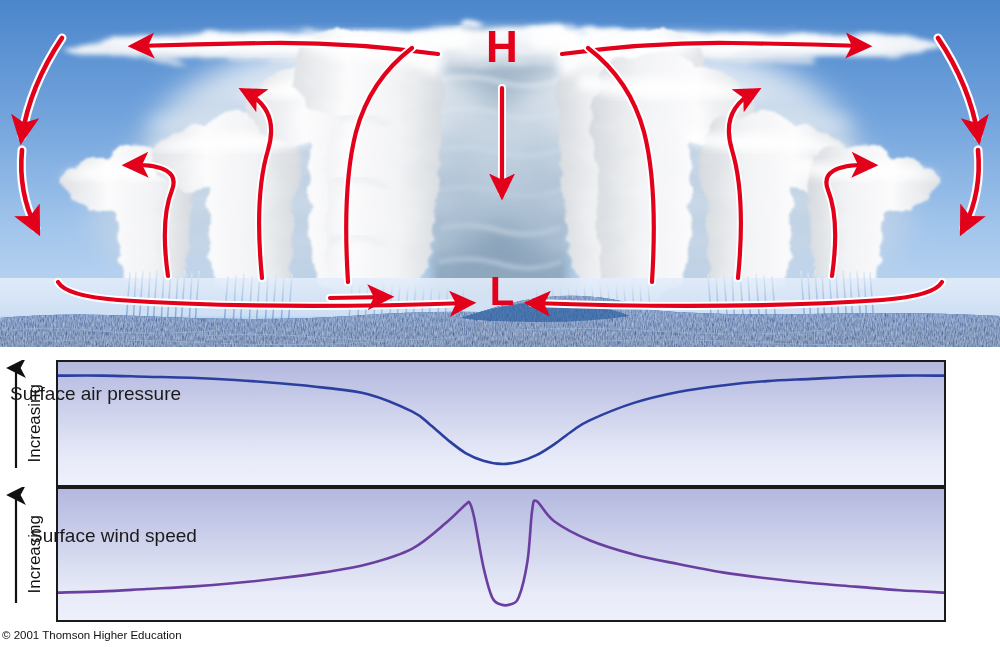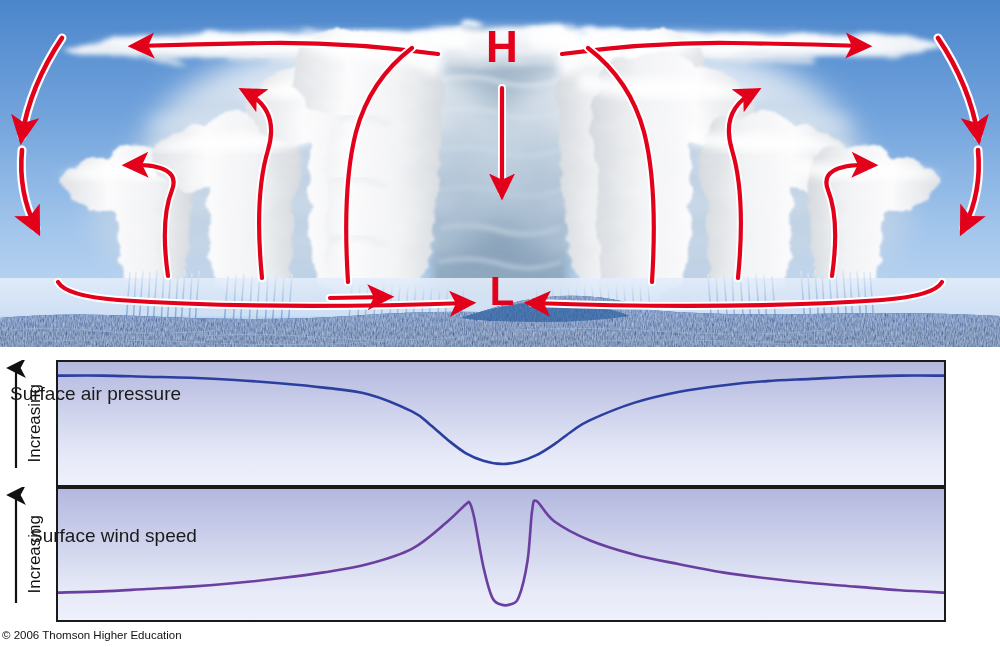--- a/index.html
+++ b/index.html
@@ -496,14 +496,14 @@
   </div>
   <div class="panel-title" id="label-pressure">Surface air pressure</div>
 
   <div class="panel" id="panel-wind">
     <svg id="svg-wind" width="886" height="131" viewBox="0 0 886 131" preserveAspectRatio="none">
       <path id="path-wind" fill="none" stroke="#6b3fa0" stroke-width="2.6" stroke-linecap="round" stroke-linejoin="round" vector-effect="non-scaling-stroke" d="M0.00,103.58 C7.38,103.38 29.53,102.98 44.30,102.39 C59.07,101.80 73.83,100.80 88.60,100.01 C103.37,99.22 118.13,98.62 132.90,97.63 C147.67,96.64 162.43,95.45 177.20,94.06 C191.97,92.67 206.73,91.08 221.50,89.30 C236.27,87.52 251.03,85.73 265.80,83.35 C280.57,80.97 295.33,78.99 310.10,75.02 C324.87,71.05 341.11,66.69 354.40,59.55 C367.69,52.41 380.98,39.52 389.84,32.18 C398.70,24.84 403.87,18.49 407.56,15.52 C411.25,12.54 410.51,11.95 411.99,14.33 C413.47,16.71 414.20,19.29 416.42,29.80 C418.63,40.31 422.33,64.31 425.28,77.40 C428.23,90.49 431.19,101.99 434.14,108.34 C437.09,114.69 440.05,114.29 443.00,115.48 C445.95,116.67 448.91,116.67 451.86,115.48 C454.81,114.29 457.77,115.68 460.72,108.34 C463.67,101.00 467.37,85.73 469.58,71.45 C471.80,57.17 472.53,32.58 474.01,22.66 C475.49,12.74 474.75,10.36 478.44,11.95 C482.13,13.54 487.30,25.63 496.16,32.18 C505.02,38.72 518.31,45.67 531.60,51.22 C544.89,56.77 561.13,61.53 575.90,65.50 C590.67,69.47 605.43,72.05 620.20,75.02 C634.97,78.00 649.73,80.97 664.50,83.35 C679.27,85.73 694.03,87.52 708.80,89.30 C723.57,91.08 738.33,92.67 753.10,94.06 C767.87,95.45 782.63,96.44 797.40,97.63 C812.17,98.82 826.93,100.21 841.70,101.20 C856.47,102.19 878.62,103.18 886.00,103.58"></path>
     </svg>
   </div>
   <div class="panel-title" id="label-wind">Surface wind speed</div>
 
-  <div id="copyright">© 2006 Thomson Higher Education</div>
+  <div id="copyright">© 2001 Thomson Higher Education</div>
 </div>
 
 </body></html>

